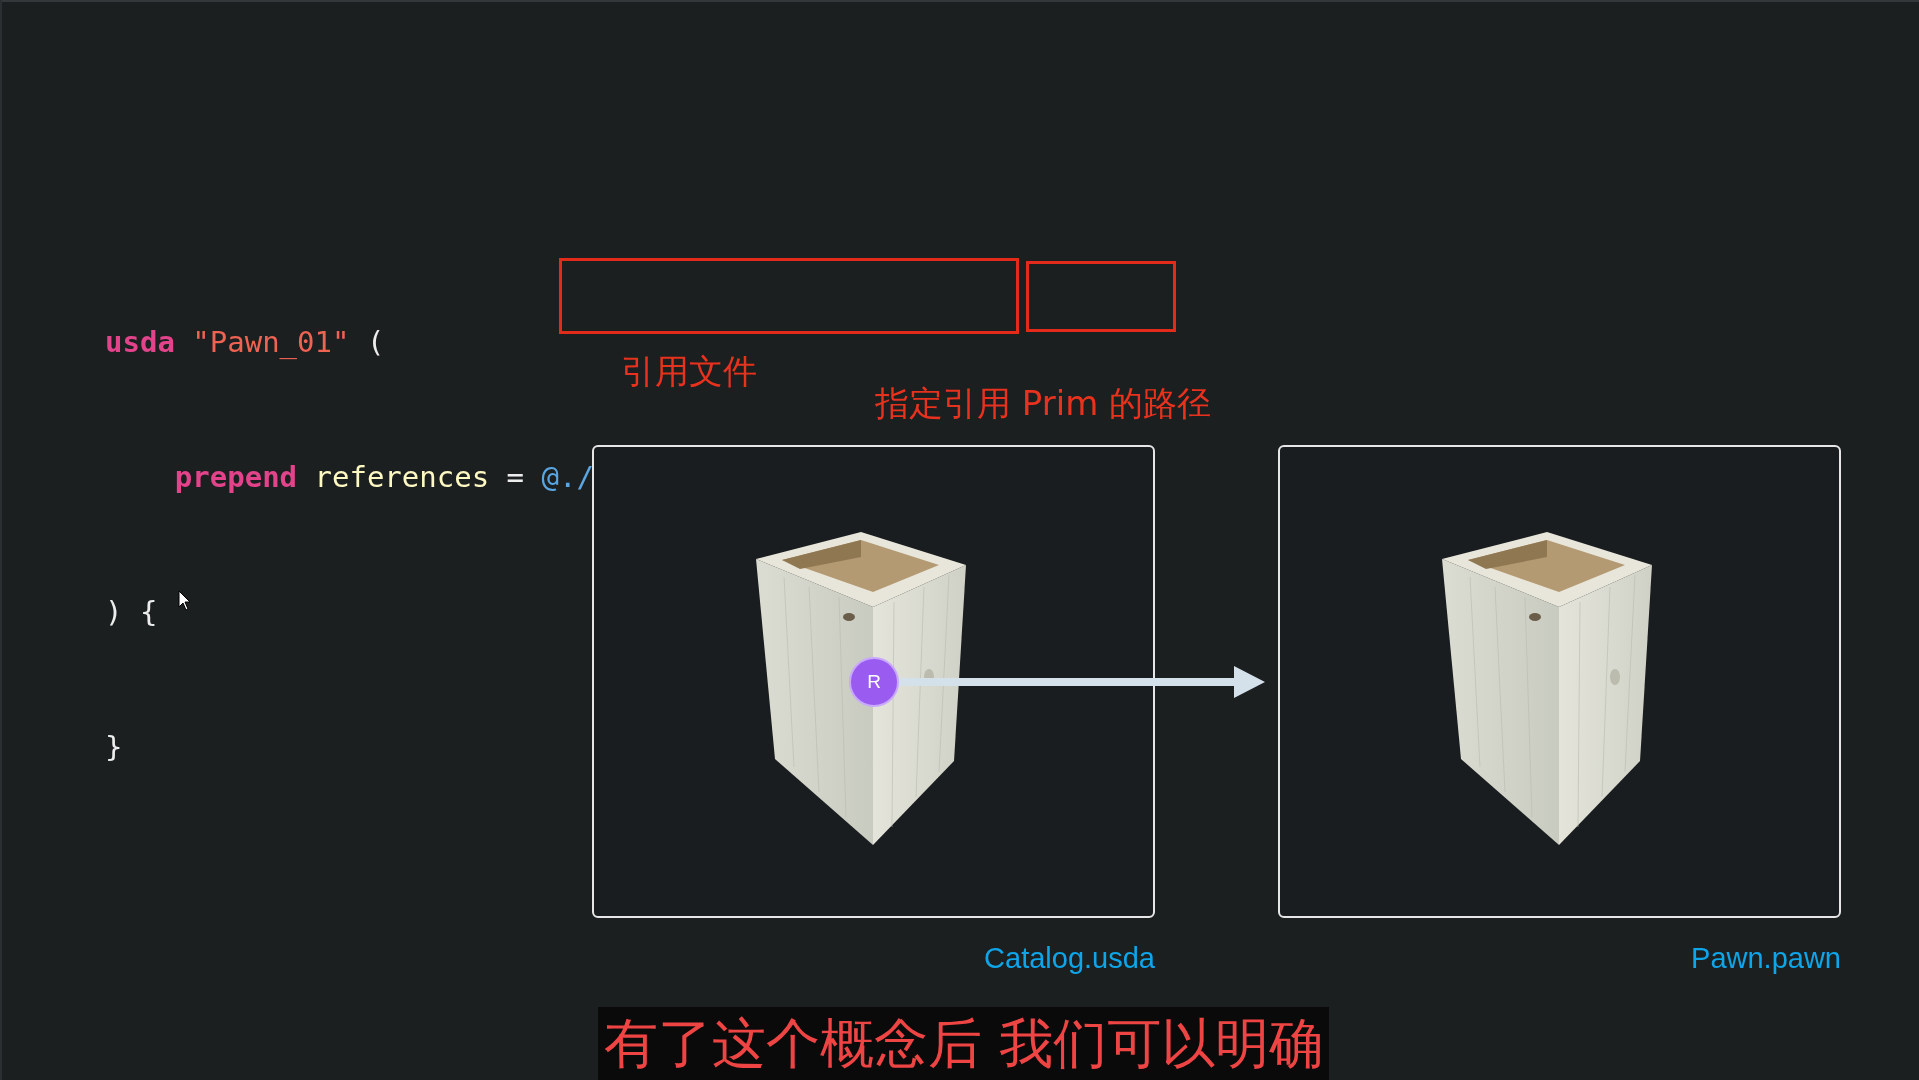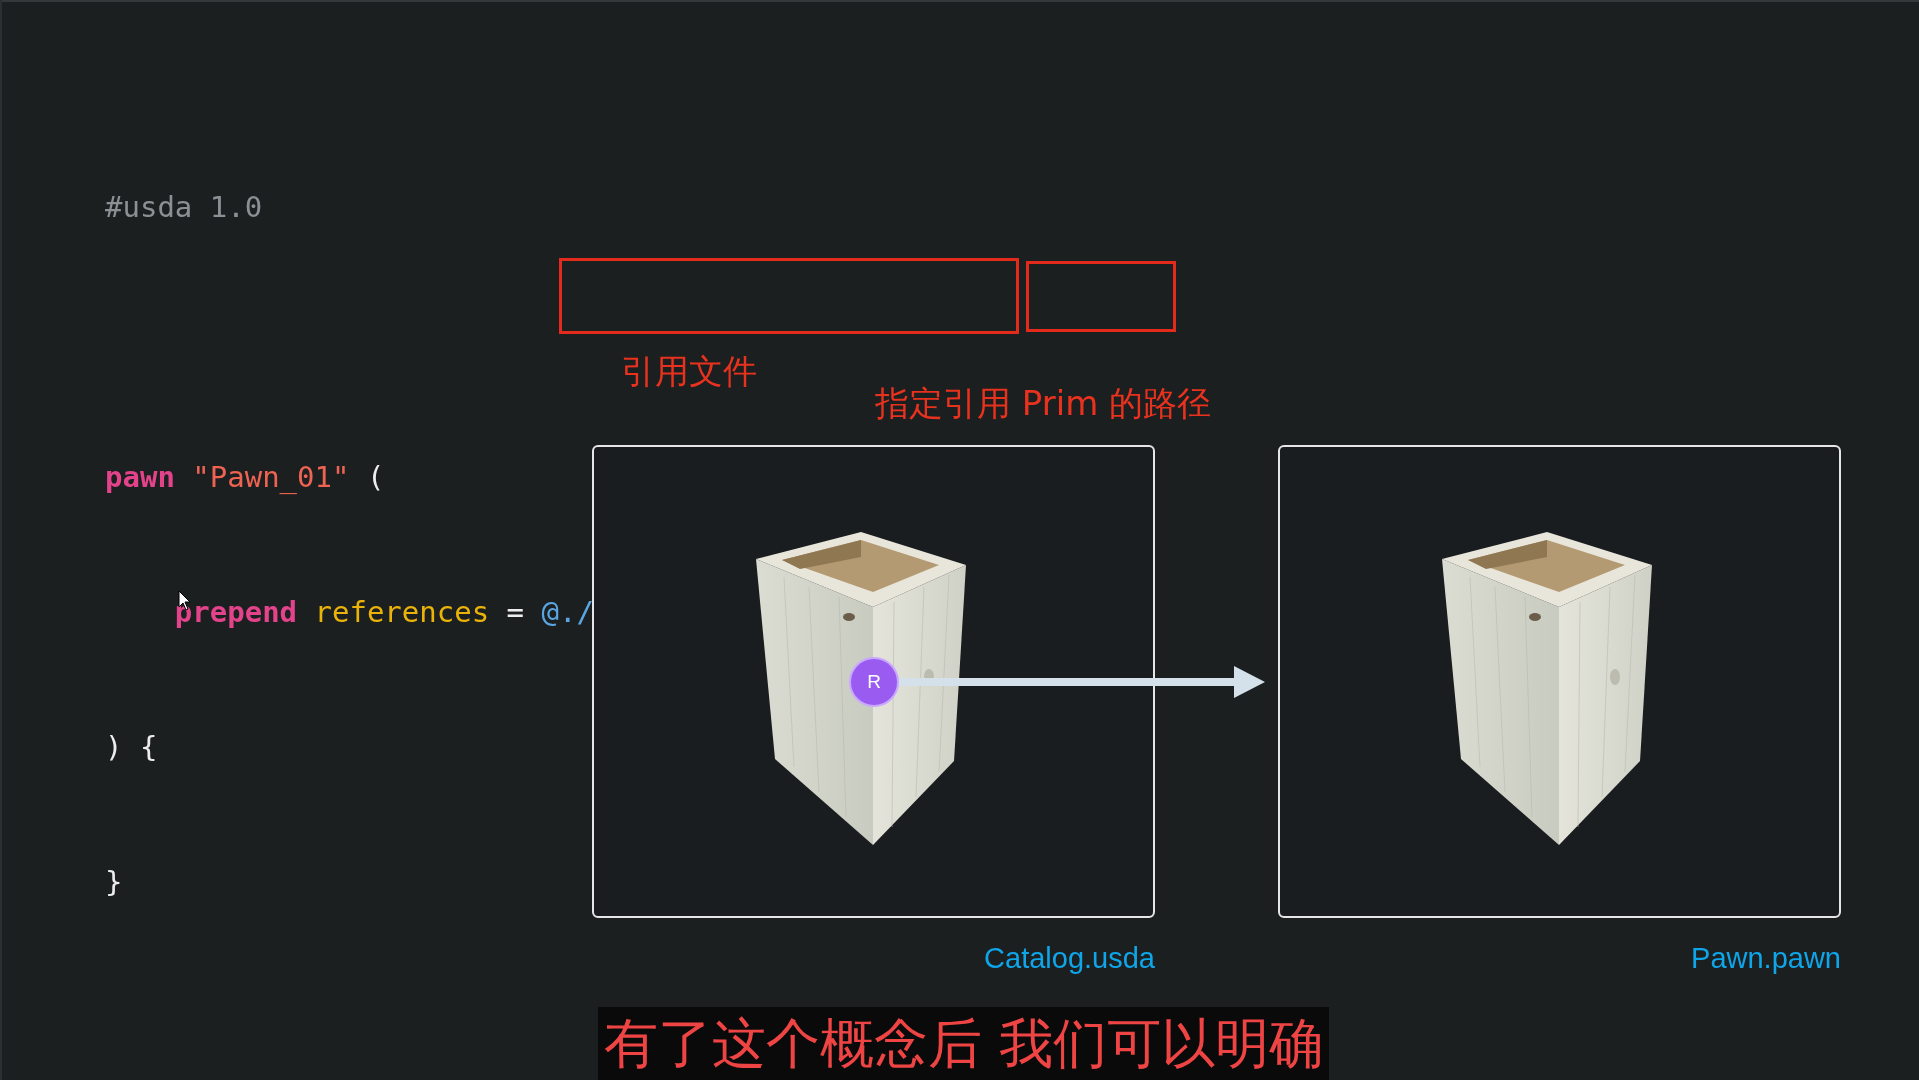--- a/index.html
+++ b/index.html
@@ -13,21 +13,21 @@
 
   .code {
     position: absolute; left: 105px; top: 95px;
     font-family: "DejaVu Sans Mono", "Liberation Mono", monospace;
     font-size: 29px; line-height: 45px; white-space: pre; color: #e8e8e8;
   }
   .code .line { height: 45px; display: block; }
   .tok-comment { color: #8b9095; }
   .tok-kw { color: #e2438a; font-weight: bold; }
   .tok-str { color: #ef6352; }
-  .tok-attr { color: #eab308; }
+  .tok-attr { color: #fef9c3; }
   .tok-punct { color: #ededed; }
   .tok-path { color: #5aa6e2; }
   .tok-prim { color: #f06a6a; }
 
   .hl-box { position: absolute; border: 3px solid #e42a1a; box-sizing: border-box; }
   .annot {
     position: absolute; color: #e8321e;
     font-family: "DejaVu Sans", sans-serif; font-size: 34px; line-height: 44px; white-space: nowrap;
   }
 
@@ -61,23 +61,22 @@
 
   .cursor { position: absolute; left: 178px; top: 590px; }
 </style>
 </head>
 <body>
 
 <div class="frame-edge-top"></div>
 <div class="frame-edge-left"></div>
 
 <div class="code">
-  <span class="line"><span class="tok-comment">#usda 1.0</span></span>
   <span class="line"> </span>
-  <span class="line"><span class="tok-kw">pawn</span> <span class="tok-str">"Pawn_01"</span> <span class="tok-punct">(</span></span>
+  <span class="line"><span class="tok-kw">usda</span> <span class="tok-str">"Pawn_01"</span> <span class="tok-punct">(</span></span>
   <span class="line"><span>    </span><span class="tok-kw">prepend</span> <span class="tok-attr">references</span> <span class="tok-punct">=</span> <span class="tok-path">@./assets/pawn/Pawn.usda@</span><span class="tok-prim">&lt;/Pawn&gt;</span></span>
   <span class="line"><span class="tok-punct">) {</span></span>
   <span class="line"><span class="tok-punct">}</span></span>
 </div>
 
 <div class="hl-box" style="left:559px; top:258px; width:460px; height:76px;"></div>
 <div class="hl-box" style="left:1026px; top:261px; width:150px; height:71px;"></div>
 
 <div class="annot" style="left:614px; top:349px;margin-left:7px;">引用文件</div>
 <div class="annot" style="left:875px; top:341px;margin-top:40px;">指定引用 Prim 的路径</div>

